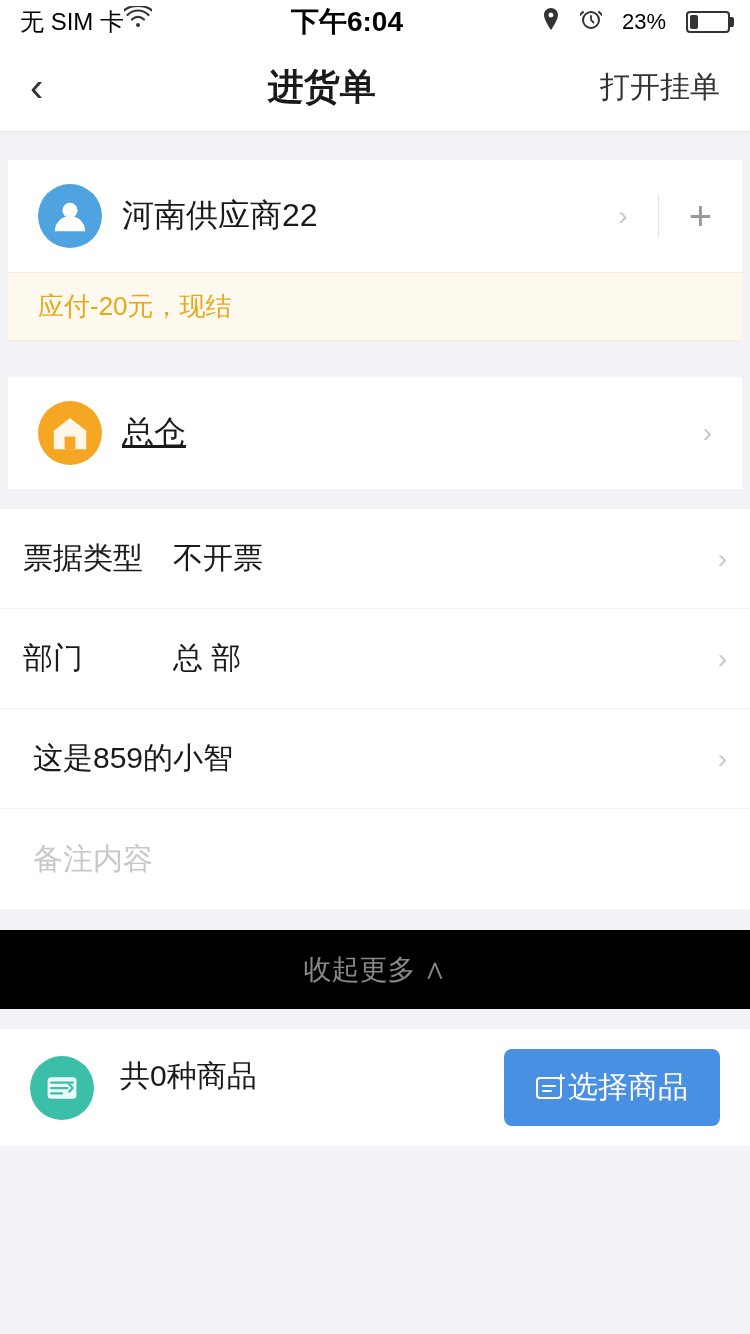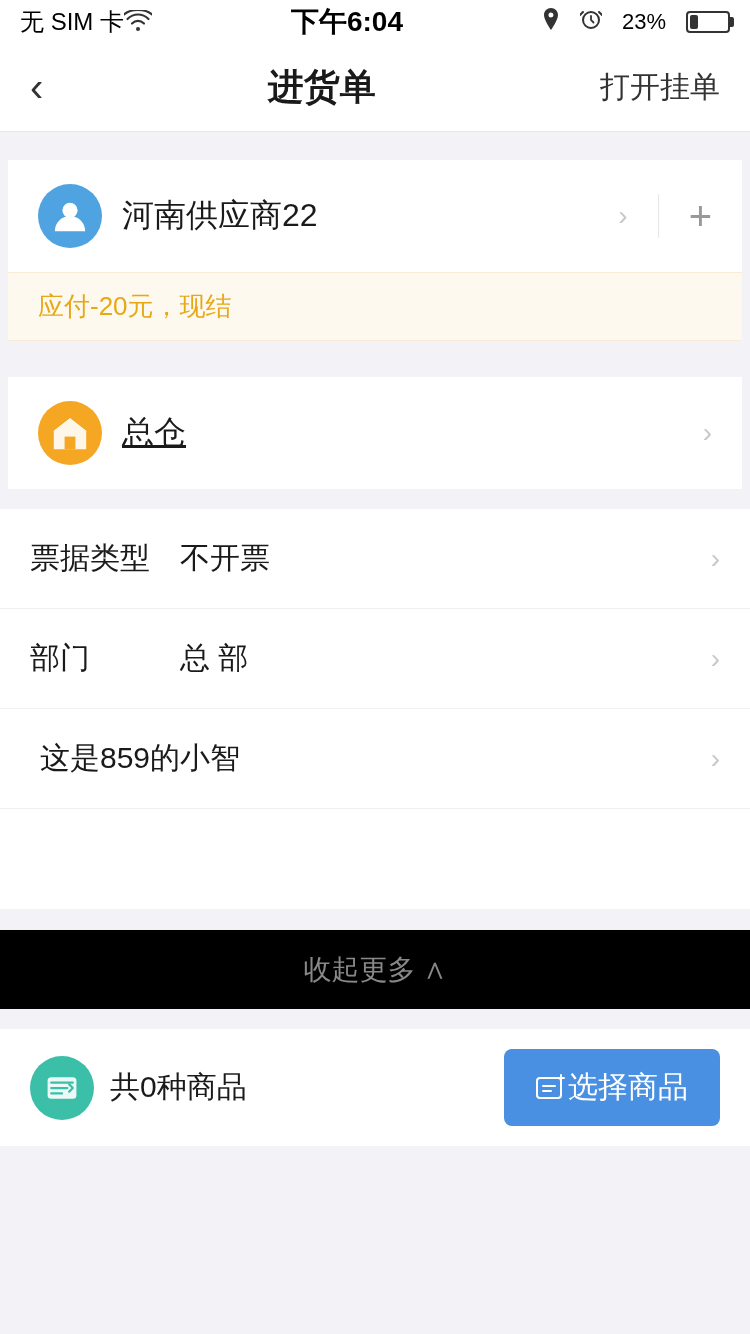--- a/index.html
+++ b/index.html
@@ -16,21 +16,21 @@
     .status-bar {
       background: #fff;
       height: 44px;
       display: flex;
       align-items: center;
       justify-content: space-between;
       padding: 0 20px;
       font-size: 24px;
       font-weight: 500;
     }
-    .status-left { display: flex; align-items: flex-end; }
+    .status-left { display: flex; align-items: flex-start; }
     .status-center { font-size: 28px; font-weight: 600; }
     .status-right { display: flex; align-items: center; gap: 20px; font-size: 22px; }
     .battery-icon {
       width: 44px; height: 22px;
       border: 2px solid #333;
       border-radius: 4px;
       position: relative;
       display: inline-flex;
       align-items: center;
       padding: 2px;
@@ -167,21 +167,21 @@
     }
 
     
     .form-section {
       background: #fff;
       margin-top: 20px;
     }
     .form-row {
       display: flex;
       align-items: center;
-      padding: 0 30px;
+      padding: 0 23px;
       height: 100px;
       border-bottom: 1px solid #f0f0f0;
       cursor: pointer;
     }
     .form-row:last-child { border-bottom: none; }
     .form-label {
       font-size: 30px;
       color: #1a1a1a;
       width: 140px;
       flex-shrink: 0;
@@ -214,22 +214,21 @@
     .bottom-bar {
       background: #fff;
       padding: 20px 30px;
       display: flex;
       align-items: center;
       justify-content: space-between;
       margin-top: 20px;
     }
     .product-summary {
       display: flex;
-      align-items: center;
-      gap: 16px;
+      gap: 26px;
     }
     .cart-icon-wrap {
       width: 64px;
       height: 64px;
       border-radius: 50%;
       background: #3bbfa8;
       display: flex;
       align-items: center;
       justify-content: center;
     }
@@ -344,20 +343,21 @@
   <div class="form-row">
     <span class="form-label">部门</span>
     <span class="form-value">总 部</span>
     <span class="chevron-icon">›</span>
   </div>
   <div class="form-row">
     <span class="form-value">这是859的小智</span>
     <span class="chevron-icon">›</span>
   </div>
   <div class="form-row">
+    <span class="form-value placeholder">备注内容</span>
   </div>
 </div>
 
 <div class="collapse-row">
   <span>收起更多 ∧</span>
 </div>
 
 <div class="bottom-bar">
   <div class="product-summary">
     <div class="cart-icon-wrap">

